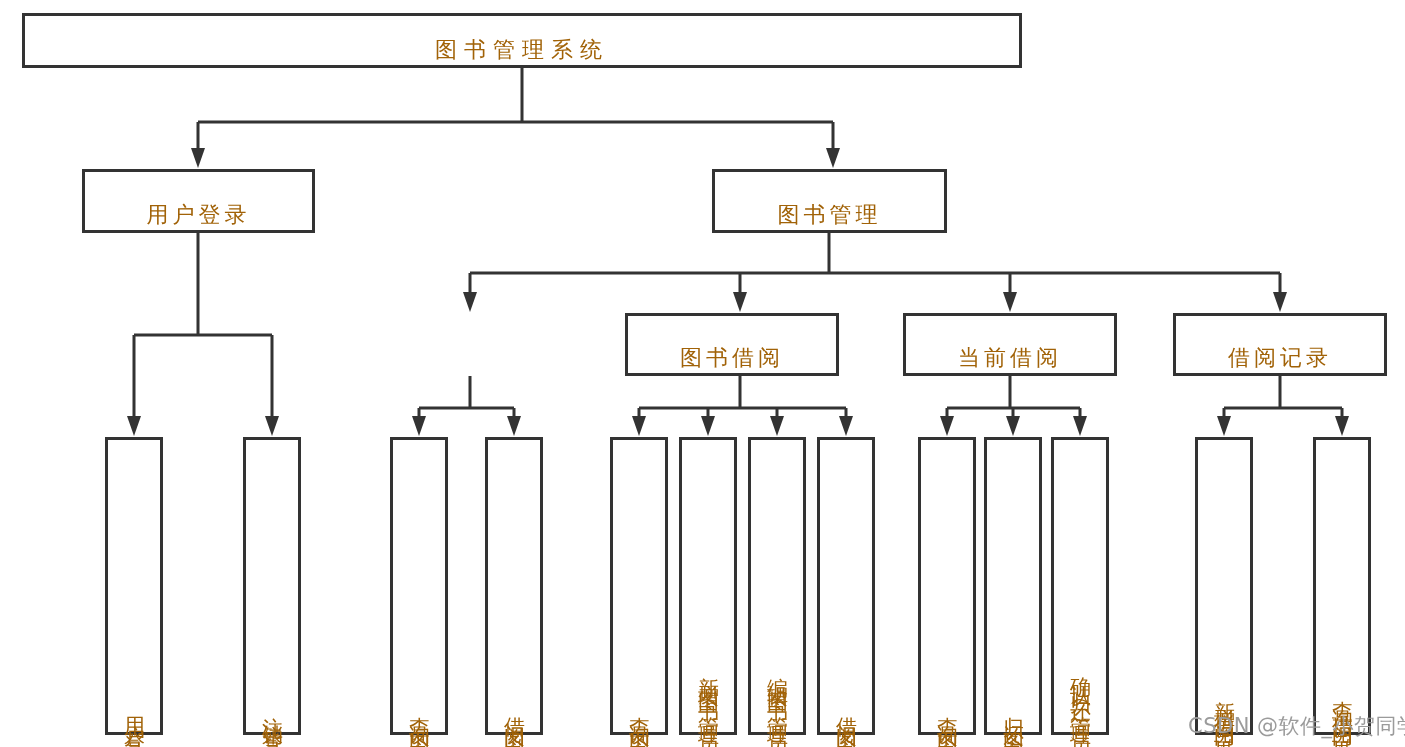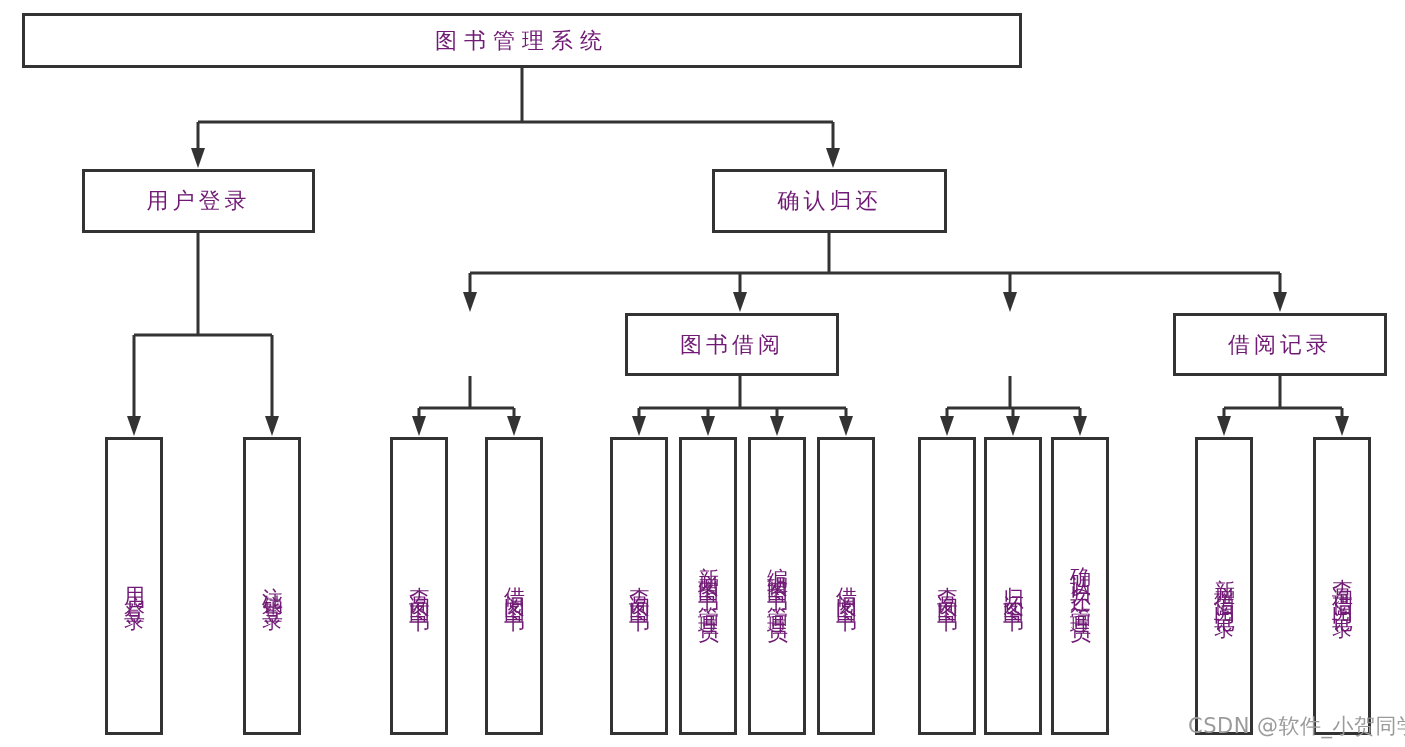--- a/index.html
+++ b/index.html
@@ -15,23 +15,23 @@
     position: absolute;
     left: 0; top: 0;
     width: 1405px; height: 747px;
     pointer-events: none;
   }
   .box {
     position: absolute;
     box-sizing: border-box;
     border: 3px solid #333333;
     background: #ffffff;
-    color: #701a75;
+    color: #a16207;
     display: flex;
-    align-items: center;
+    align-items: flex-end;
     justify-content: center;
     text-align: center;
   }
   .h-label { font-size: 22px; letter-spacing: 4px; white-space: nowrap; }
   .root-label { font-size: 22px; letter-spacing: 7px; }
   .v-label {
     writing-mode: vertical-rl;
     text-orientation: mixed;
     font-size: 21px;
     letter-spacing: 8px;
@@ -88,25 +88,28 @@
   </svg>
 
   <div class="box" style="left:22px; top:13px; width:1000px; height:55px;">
     <span class="root-label">图书管理系统</span>
   </div>
 
   <div class="box" style="left:82px; top:169px; width:233px; height:64px;">
     <span class="h-label">用户登录</span>
   </div>
   <div class="box" style="left:712px; top:169px; width:235px; height:64px;">
-    <span class="h-label">确认归还</span>
+    <span class="h-label">图书管理</span>
   </div>
 
   <div class="box" style="left:625px; top:313px; width:214px; height:63px;">
     <span class="h-label">图书借阅</span>
+  </div>
+  <div class="box" style="left:903px; top:313px; width:214px; height:63px;">
+    <span class="h-label">当前借阅</span>
   </div>
   <div class="box" style="left:1173px; top:313px; width:214px; height:63px;">
     <span class="h-label">借阅记录</span>
   </div>
 
   <div class="box" style="left:105px; top:437px; width:58px; height:298px;">
     <span class="v-label">用户登录</span>
   </div>
   <div class="box" style="left:243px; top:437px; width:58px; height:298px;">
     <span class="v-label">注销登录</span>

